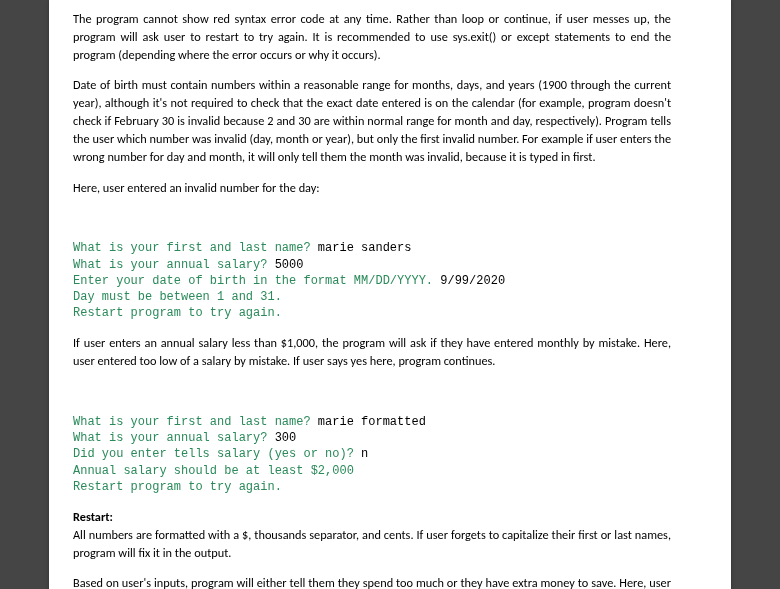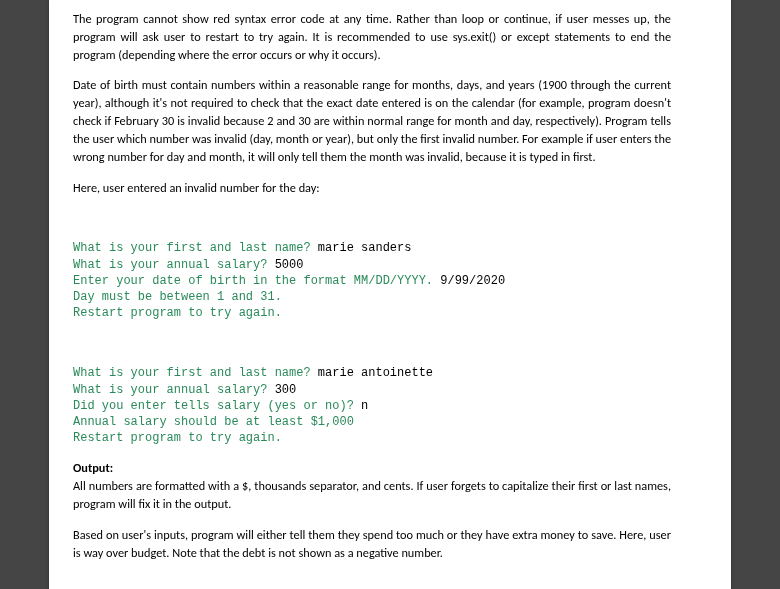--- a/index.html
+++ b/index.html
@@ -66,24 +66,25 @@
   <p class="body-text">Date of birth must contain numbers within a reasonable range for months, days, and years (1900 through the current year), although it's not required to check that the exact date entered is on the calendar (for example, program doesn't check if February 30 is invalid because 2 and 30 are within normal range for month and day, respectively). Program tells the user which number was invalid (day, month or year), but only the first invalid number. For example if user enters the wrong number for day and month, it will only tell them the month was invalid, because it is typed in first.</p>
 
   <p class="body-text no-bottom">Here, user entered an invalid number for the day:</p>
 
   <div class="code-block"><span class="code-prompt">What is your first and last name? </span><span class="code-input">marie sanders</span>
 <span class="code-prompt">What is your annual salary? </span><span class="code-input">5000</span>
 <span class="code-prompt">Enter your date of birth in the format MM/DD/YYYY. </span><span class="code-input">9/99/2020</span>
 <span class="code-prompt">Day must be between 1 and 31.</span>
 <span class="code-prompt">Restart program to try again.</span></div>
 
+  <p class="body-text no-bottom">If user enters an annual salary less than $1,000, the program will ask if they have entered monthly by mistake. Here, user entered too low of a salary by mistake.  If user says yes here, program continues.</p>
 
-  <div class="code-block"><span class="code-prompt">What is your first and last name? </span><span class="code-input">marie antoinette</span>
+  <div class="code-block"><span class="code-prompt">What is your first and last name? </span><span class="code-input">marie formatted</span>
 <span class="code-prompt">What is your annual salary? </span><span class="code-input">300</span>
 <span class="code-prompt">Did you enter tells salary (yes or no)? </span><span class="code-input">n</span>
-<span class="code-prompt">Annual salary should be at least $1,000</span>
+<span class="code-prompt">Annual salary should be at least $2,000</span>
 <span class="code-prompt">Restart program to try again.</span></div>
 
-  <p class="body-text"><span class="heading">Output:</span><br><span>All numbers are formatted with a $, thousands separator, and cents. If user forgets to capitalize their first or last names, program will fix it in the output.</span></p>
+  <p class="body-text"><span class="heading">Restart:</span><br><span>All numbers are formatted with a $, thousands separator, and cents. If user forgets to capitalize their first or last names, program will fix it in the output.</span></p>
 
   <p class="body-text last">Based on user's inputs, program will either tell them they spend too much or they have extra money to save. Here, user is way over budget. Note that the debt is not shown as a negative number.</p>
 
 </div>
 
 </body></html>

